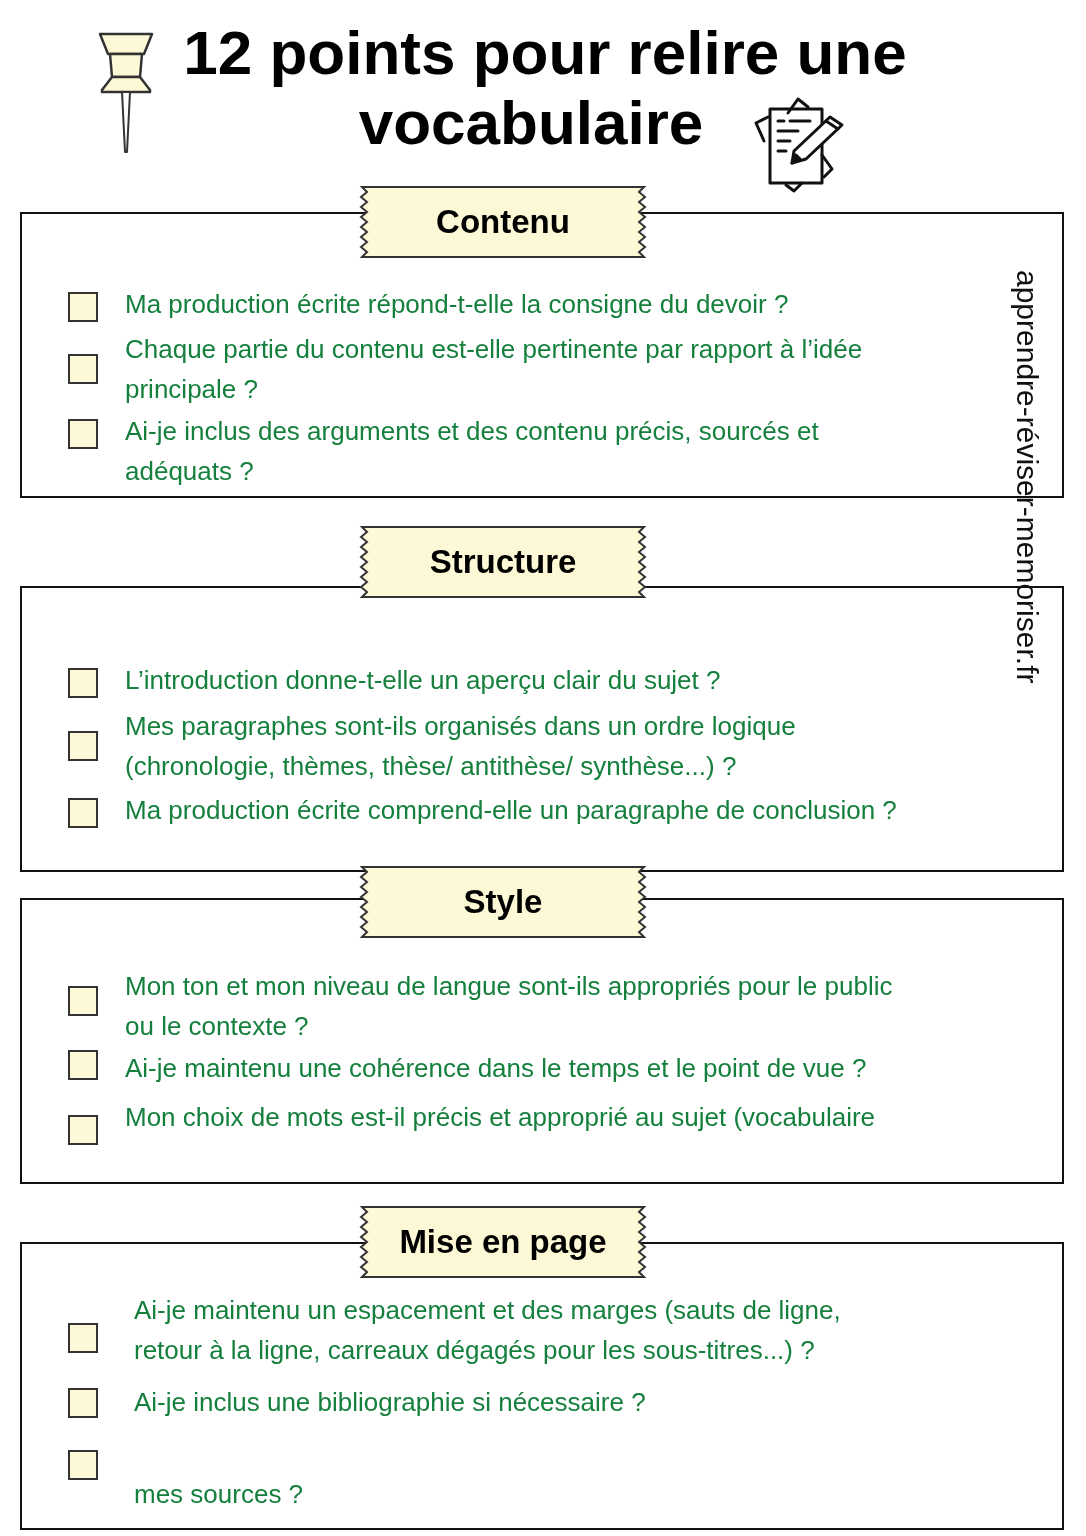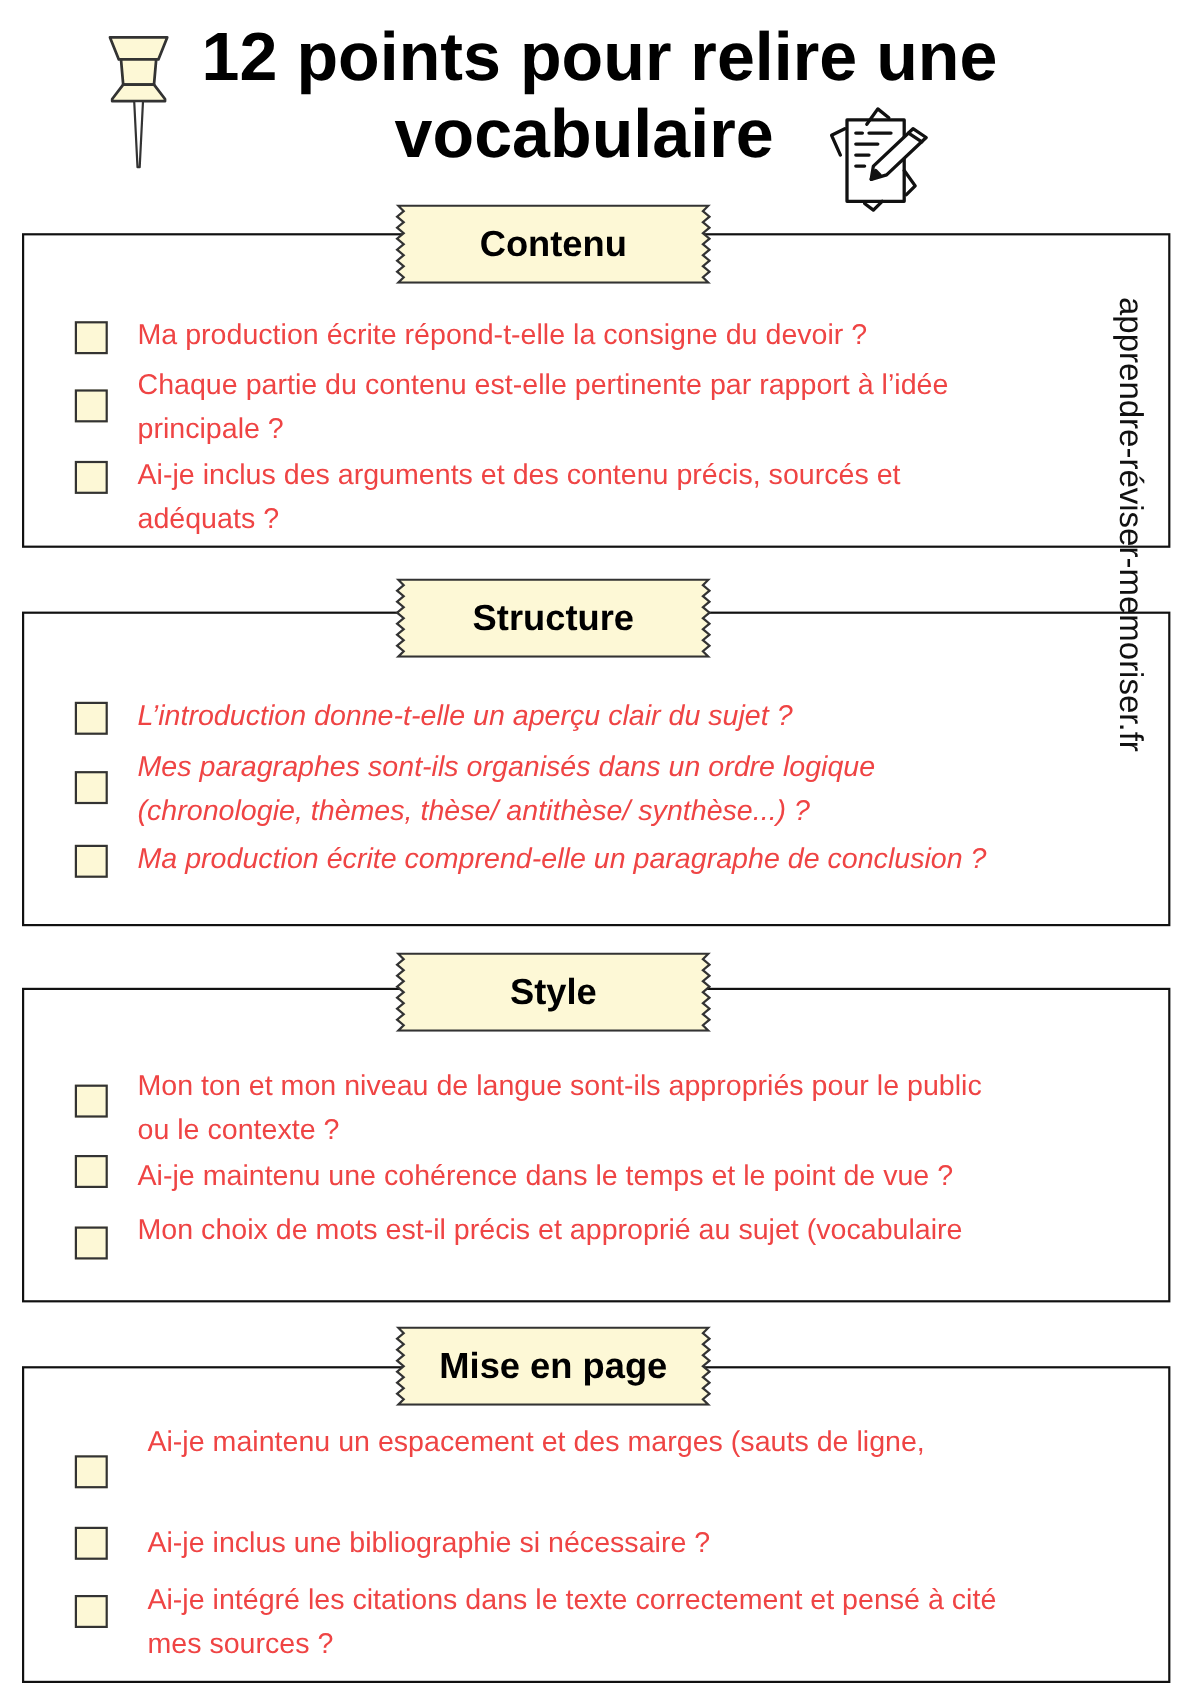--- a/index.html
+++ b/index.html
@@ -84,21 +84,21 @@
       background: #fdf8d6;
       border: 2px solid #333;
       box-sizing: border-box;
     }
     .item-text {
       position: absolute;
       left: 103px;
       width: 880px;
       font-size: 26px;
       line-height: 40px;
-      color: #ef4444;
+      color: #15803d;
     }
     .watermark {
       position: absolute;
       left: 1003px;
       top: 270px;
       width: 48px;
       height: 490px;
       writing-mode: vertical-rl;
       font-size: 30px;
       line-height: 48px;
@@ -159,21 +159,21 @@
     </div>
   </div>
 </div>
 <div class="tape" style="top:186px;">
   <svg viewBox="0 0 290 72">
     <path d="M4 1 L286 1 L281 6 L287 11 L281 16 L287 21 L281 26 L287 31 L281 36 L287 41 L281 46 L287 51 L281 56 L287 61 L281 66 L286 71 L4 71 L9 66 L3 61 L9 56 L3 51 L9 46 L3 41 L9 36 L3 31 L9 26 L3 21 L9 16 L3 11 L9 6 Z" fill="#fdf8d6" stroke="#333" stroke-width="2"></path>
   </svg>
   <div class="tape-label">Contenu</div>
 </div>
 
-<div class="section" style="top:556px;height:286px;font-style:italic;">
+<div class="section" style="top:586px;height:286px;">
   <div class="item" style="top:72px;">
     <div class="checkbox" style="top:8px;"></div>
     <div class="item-text" style="top:0;">
       <span>L’introduction donne-t-elle un aperçu clair du sujet ?</span>
     </div>
   </div>
   <div class="item" style="top:118px;">
     <div class="checkbox" style="top:25px;"></div>
     <div class="item-text" style="top:0;">
       <span>Mes paragraphes sont-ils organisés dans un ordre logique</span><br><span>(chronologie, thèmes, thèse/ antithèse/ synthèse...)  ?</span>
@@ -217,33 +217,33 @@
   <svg viewBox="0 0 290 72">
     <path d="M4 1 L286 1 L281 6 L287 11 L281 16 L287 21 L281 26 L287 31 L281 36 L287 41 L281 46 L287 51 L281 56 L287 61 L281 66 L286 71 L4 71 L9 66 L3 61 L9 56 L3 51 L9 46 L3 41 L9 36 L3 31 L9 26 L3 21 L9 16 L3 11 L9 6 Z" fill="#fdf8d6" stroke="#333" stroke-width="2"></path>
   </svg>
   <div class="tape-label">Style</div>
 </div>
 
 <div class="section" style="top:1242px;height:288px;">
   <div class="item" style="top:46px;">
     <div class="checkbox" style="top:33px;"></div>
     <div class="item-text" style="top:0;left:112px;">
-      <span>Ai-je maintenu un espacement et des marges (sauts de ligne,</span><br>
+      <span>Ai-je maintenu un espacement et des marges (sauts de ligne,</span><br><span>retour à la ligne, carreaux dégagés pour les sous-titres...) ?</span>
     </div>
   </div>
   <div class="item" style="top:138px;">
     <div class="checkbox" style="top:6px;"></div>
     <div class="item-text" style="top:0;left:112px;">
       <span>Ai-je inclus une bibliographie si nécessaire ?</span>
     </div>
   </div>
   <div class="item" style="top:190px;">
     <div class="checkbox" style="top:16px;"></div>
     <div class="item-text" style="top:0;left:112px;">
-      <span>Ai-je intégré les citations dans le texte correctement et pensé à cité</span><br><span>mes sources ?</span>
+      <br><span>mes sources ?</span>
     </div>
   </div>
 </div>
 <div class="tape" style="top:1206px;">
   <svg viewBox="0 0 290 72">
     <path d="M4 1 L286 1 L281 6 L287 11 L281 16 L287 21 L281 26 L287 31 L281 36 L287 41 L281 46 L287 51 L281 56 L287 61 L281 66 L286 71 L4 71 L9 66 L3 61 L9 56 L3 51 L9 46 L3 41 L9 36 L3 31 L9 26 L3 21 L9 16 L3 11 L9 6 Z" fill="#fdf8d6" stroke="#333" stroke-width="2"></path>
   </svg>
   <div class="tape-label">Mise en page</div>
 </div>
 

